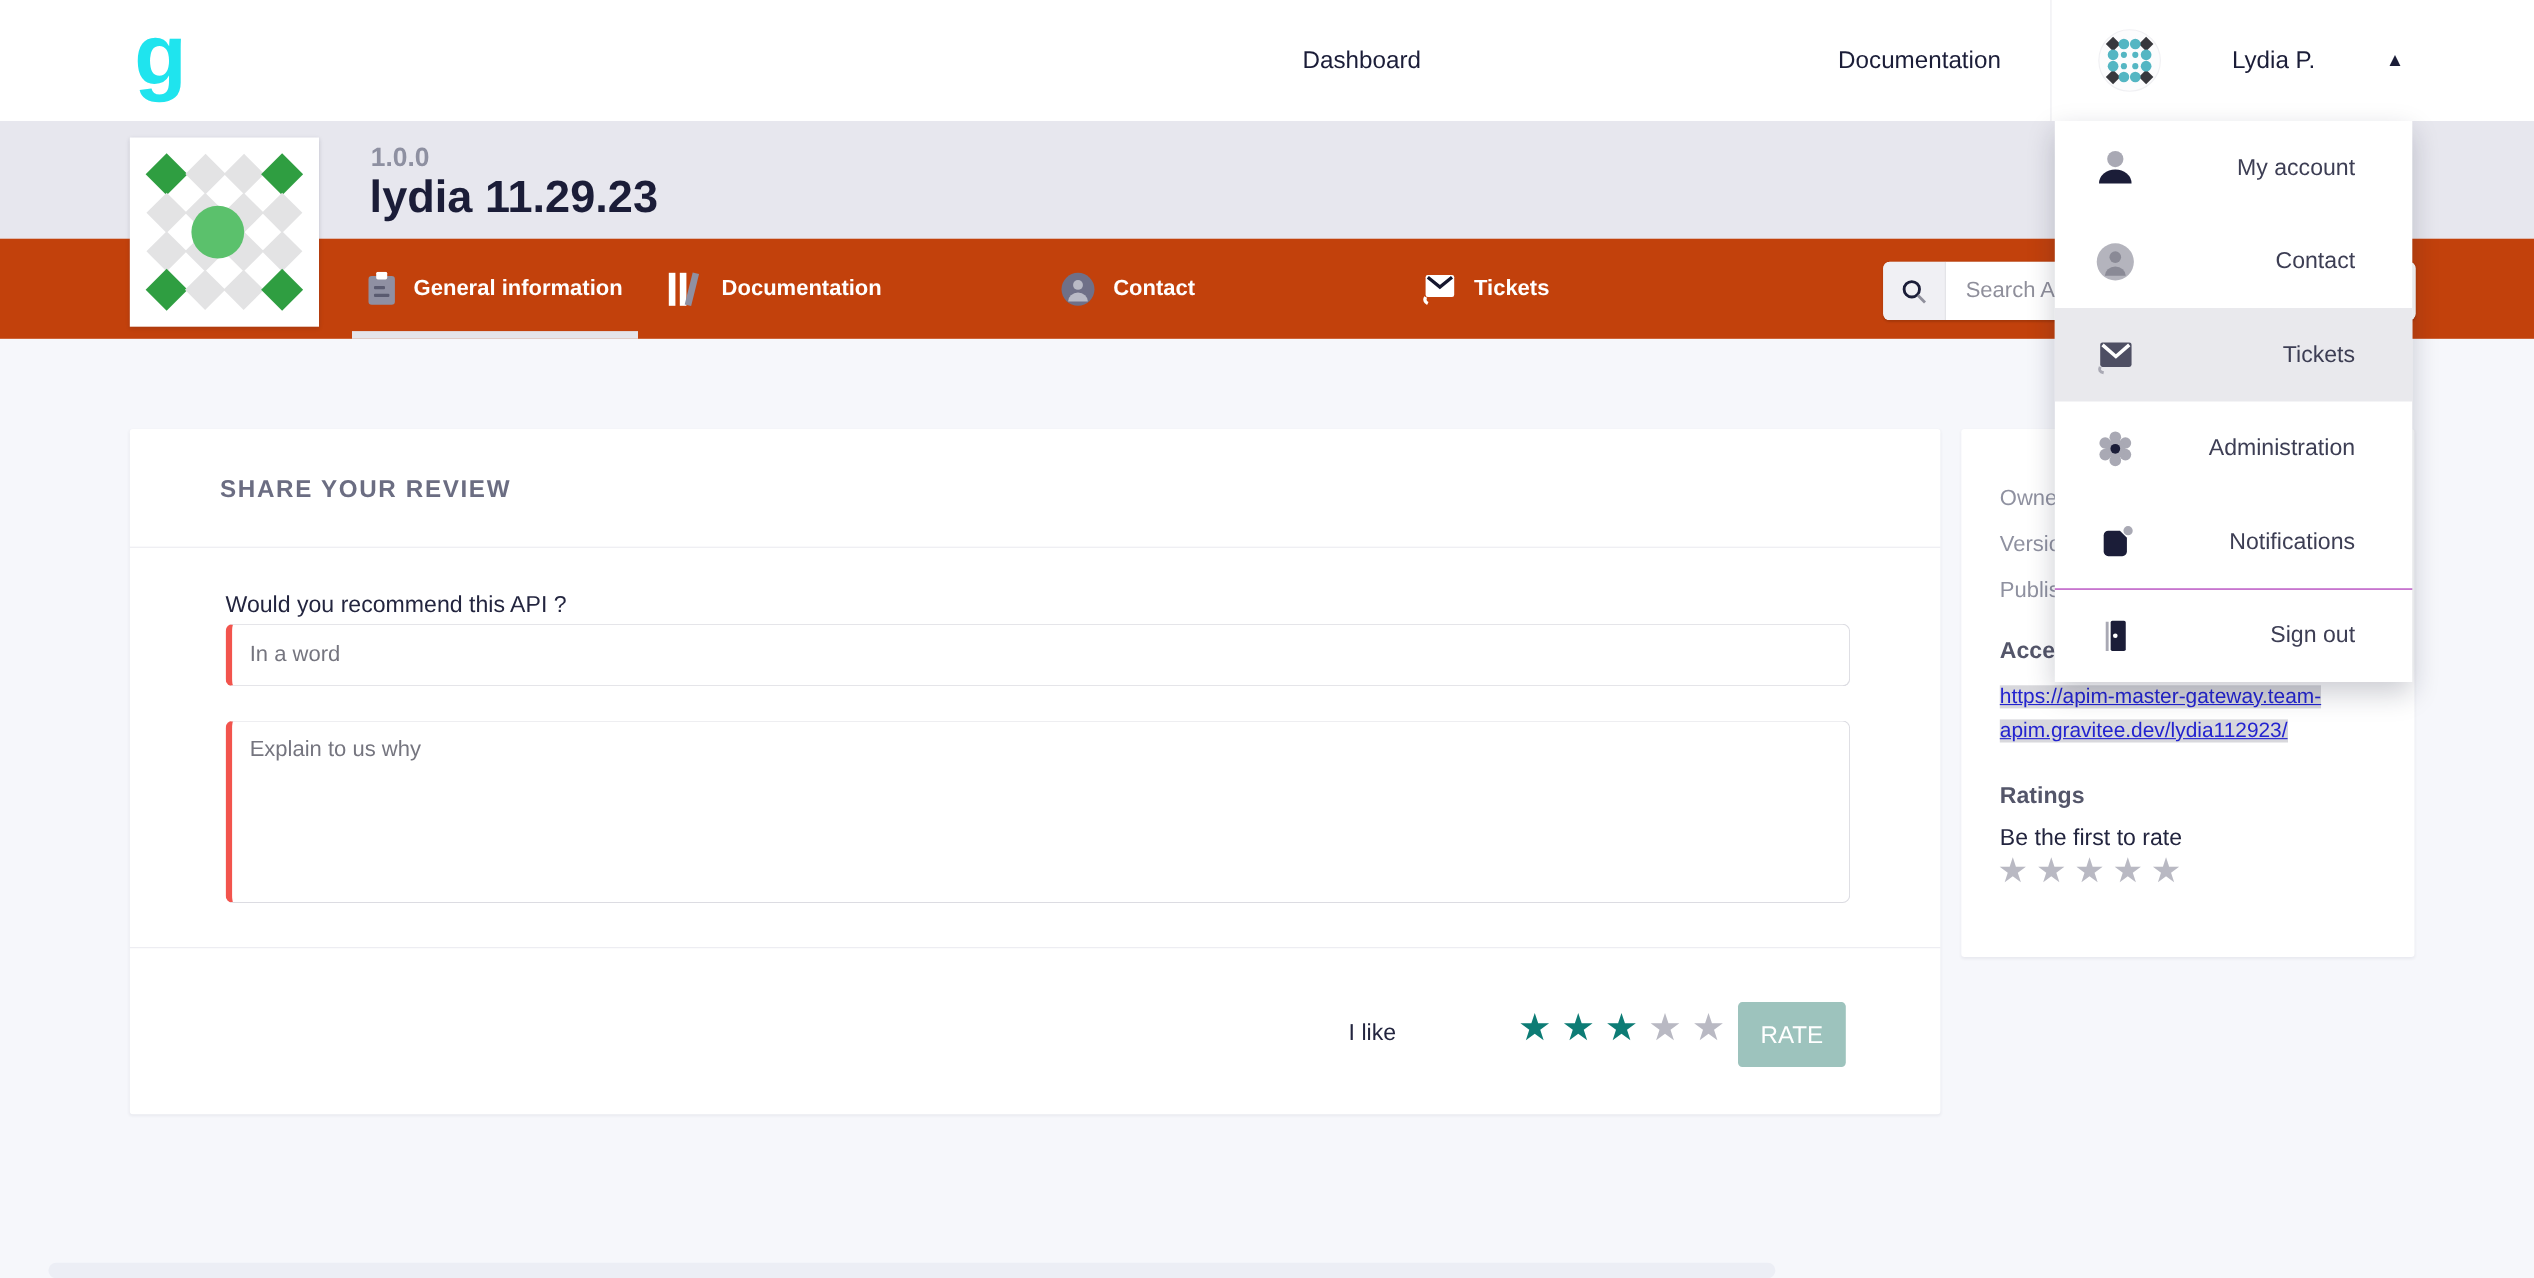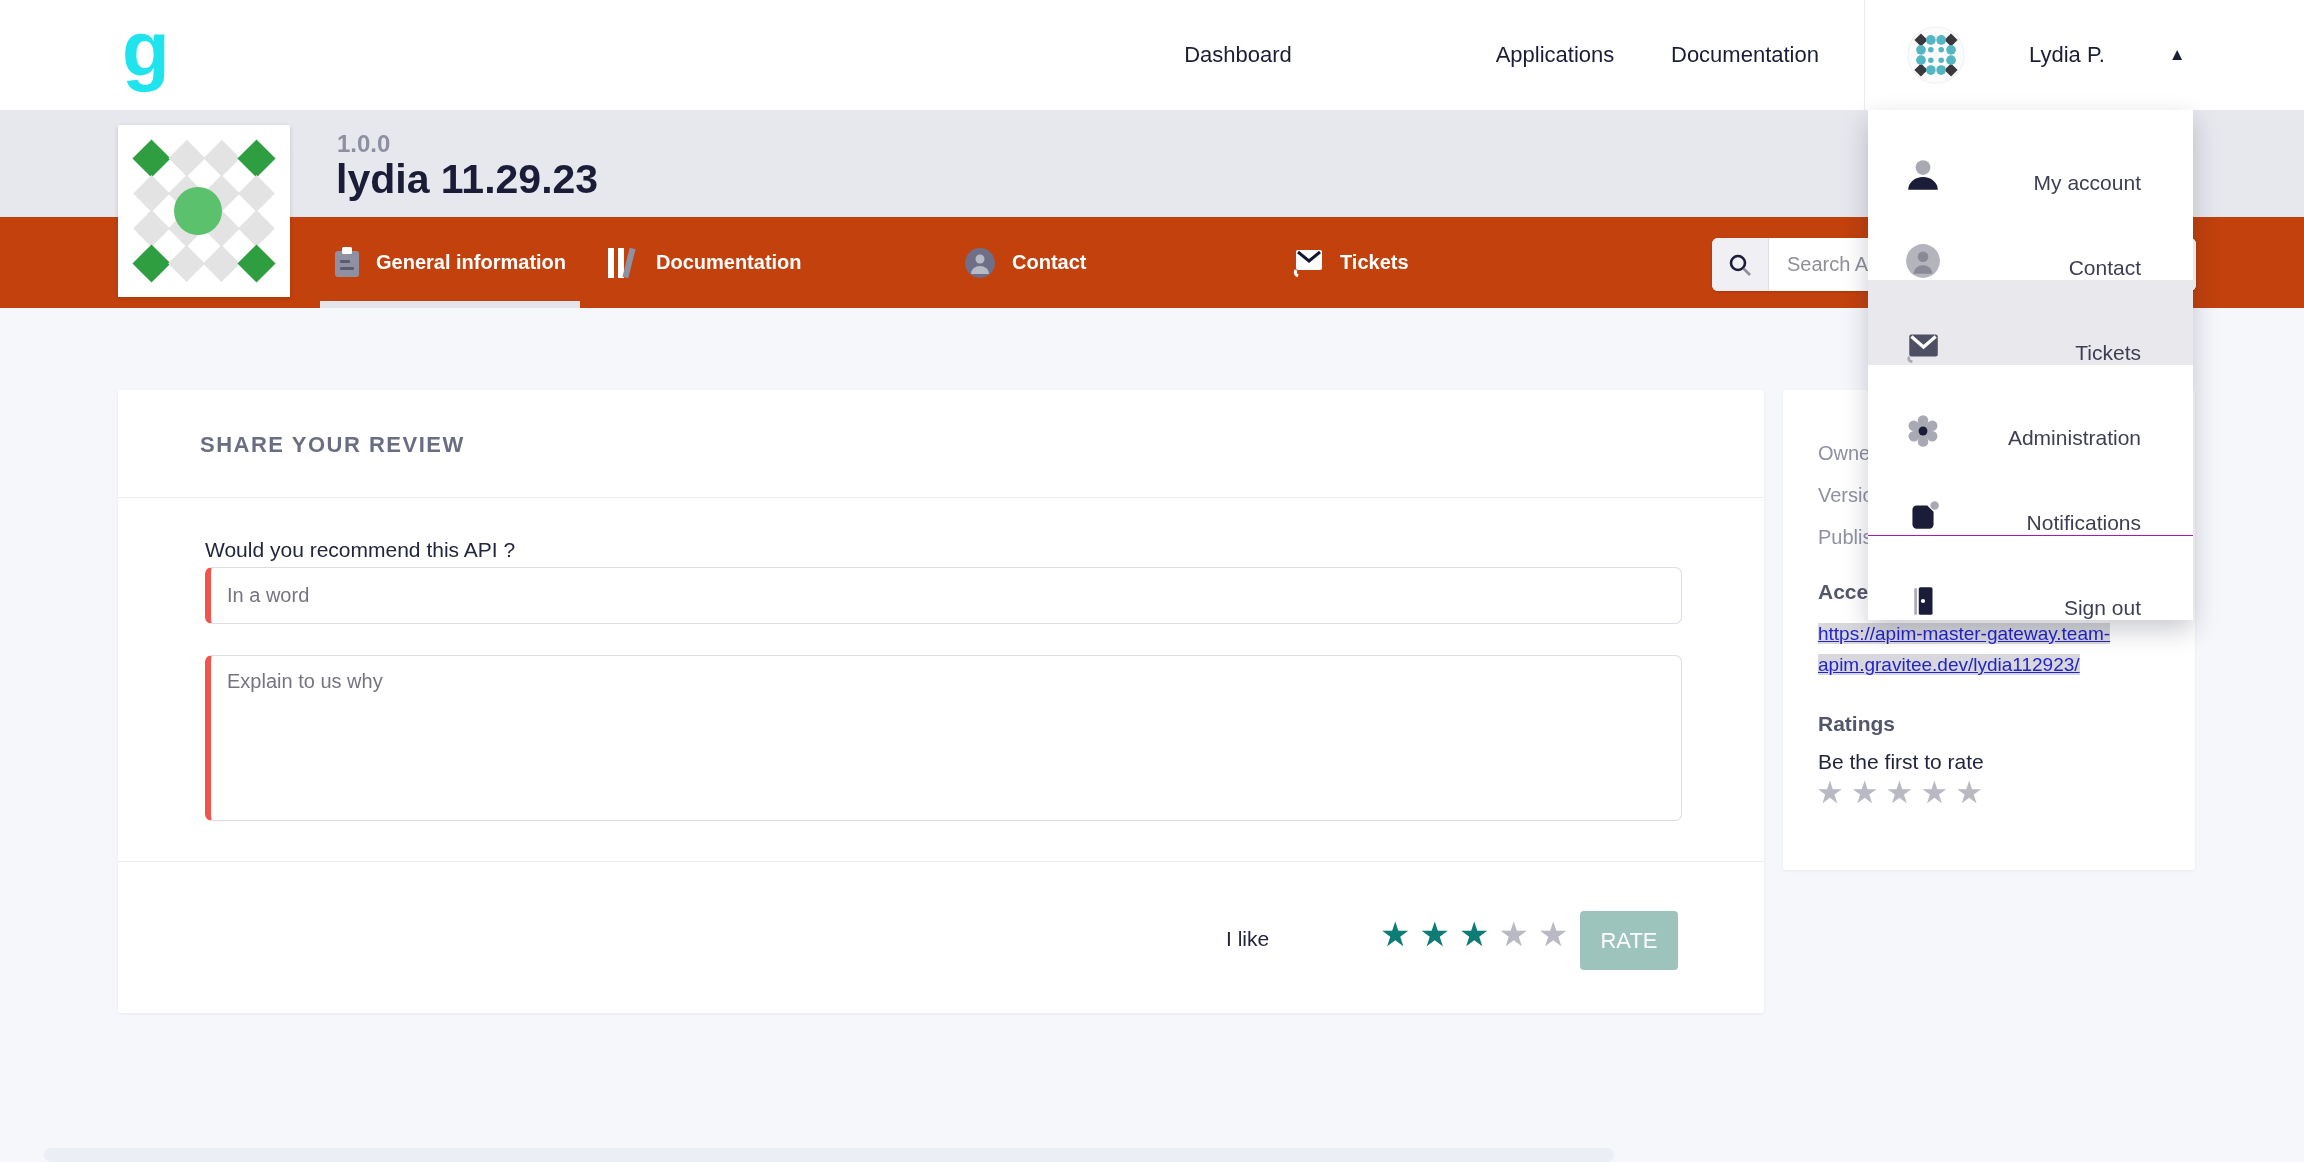--- a/index.html
+++ b/index.html
@@ -63,35 +63,34 @@
   .sb-owner { top:52px; } .sb-version { top:94px; } .sb-published { top:136px; }
   .sb-access { position:absolute; left:35px; top:190px; font-size:21px; font-weight:700; color:#54566a; }
   .sb-link { position:absolute; left:35px; top:228px; font-size:19px; line-height:31px; color:#2323cf; text-decoration:underline; cursor:pointer; }
   .sb-link .hl { background:#d8d8dc; }
   .sb-ratings { position:absolute; left:35px; top:322px; font-size:21px; font-weight:700; color:#54566a; }
   .sb-first { position:absolute; left:35px; top:360px; font-size:21px; color:#23253f; }
   .sb-stars { position:absolute; left:33px; top:384px; font-size:31px; letter-spacing:7px; cursor:pointer; }
 
   
   .user-menu { position:absolute; left:1868px; top:110px; width:325px; background:#ffffff; z-index:10; box-shadow:0 10px 24px rgba(20,22,50,.22); }
-  .menu-item { height:85px; display:flex; align-items:flex-end; cursor:pointer;gap:20px; }
+  .menu-item { height:85px; display:flex; align-items:center; cursor:pointer;gap:20px; }
   .menu-item.highlighted { background:#e9e9ed; }
   .menu-item .mi-icon { margin-left:36px; width:38px; height:38px; flex:0 0 38px; }
   .menu-item .mi-label { margin-left:auto; margin-right:52px; font-size:21px; color:#3d3e54; }
   .menu-sep { border-top:1px solid #a21caf; }
 
   .footer-shade { position:absolute; left:44px; top:1148px; width:1570px; height:14px; background:#eceef5; border-radius:7px; }
 </style>
 </head>
 <body>
 
 <header class="header">
   <div class="logo">g</div>
   <div class="nav-item nav-dashboard">Dashboard</div>
-  <div class="nav-item nav-applications">Applications</div>
   <div class="nav-item nav-documentation">Documentation</div>
   <div class="header-divider"></div>
   <div class="user-chip">
     <svg class="user-avatar" viewBox="0 0 56 56">
       <circle cx="28" cy="28" r="27" fill="#fcfcfd" stroke="#f0f0f3"></circle>
       <rect x="9" y="9" width="9" height="9" transform="rotate(45 13.5 13.5)" fill="#38383d"></rect>
       <rect x="38" y="9" width="9" height="9" transform="rotate(45 42.5 13.5)" fill="#38383d"></rect>
       <rect x="9" y="38" width="9" height="9" transform="rotate(45 13.5 42.5)" fill="#38383d"></rect>
       <rect x="38" y="38" width="9" height="9" transform="rotate(45 42.5 42.5)" fill="#38383d"></rect>
       <circle cx="23" cy="13.5" r="4.7" fill="#54b6c3"></circle>

